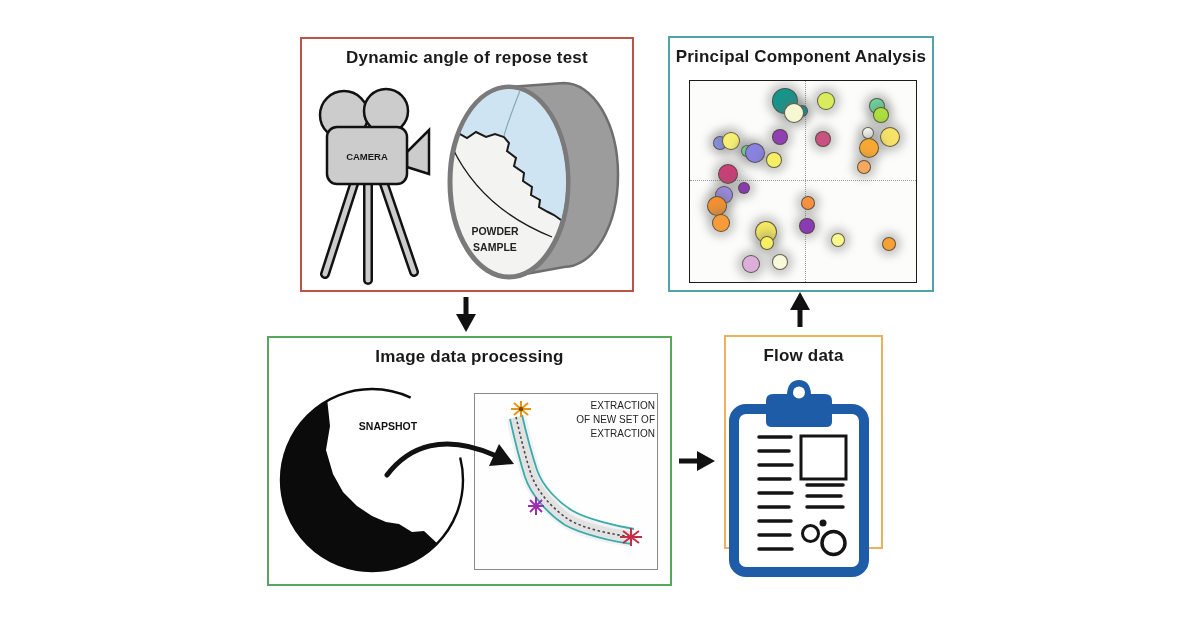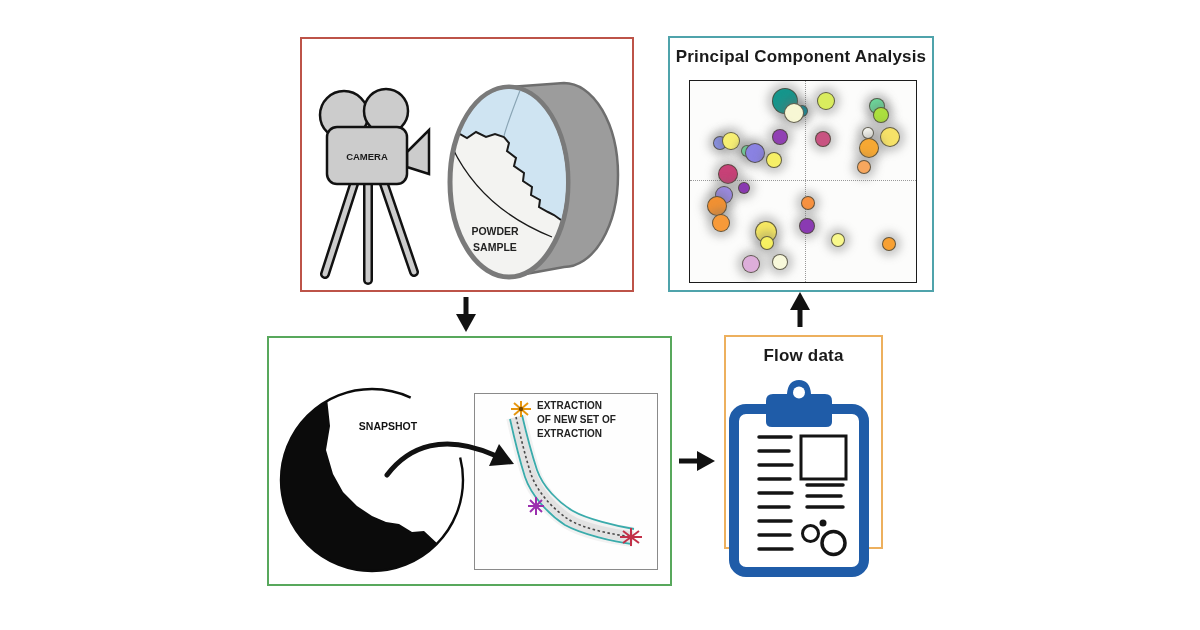--- a/index.html
+++ b/index.html
@@ -21,30 +21,31 @@
   .quad-v{position:absolute;top:0;bottom:0;left:50.9%;width:0;border-left:1px dotted #999;}
   .quad-h{position:absolute;left:0;right:0;top:49.3%;height:0;border-top:1px dotted #999;}
   .bubble{position:absolute;border-radius:50%;transform:translate(-50%,-50%);
     border:1.2px solid rgba(74,70,56,.85);
     box-shadow:0 0 9px 5px rgba(108,108,108,.36);}
 
   
   #snapshot-svg{position:absolute;left:0;top:0;}
   #extract-panel{position:absolute;left:205px;top:55px;width:184px;height:177px;
     box-sizing:border-box;border:1.5px solid #8a8a8a;background:#fefefe;}
-  #extract-text{position:absolute;left:62px;top:5px;width:118px;text-align:left;
-    font-size:10px;font-weight:bold;line-height:14px;color:#222;}
+  #extract-text{position:absolute;left:62px;top:5px;width:118px;text-align:right;
+    font-size:10px;font-weight:normal;line-height:14px;color:#222;}
   .arrow-svg{position:absolute;}
 </style>
 </head>
 <body>
 
 <div id="figure">
 
   <div class="box" id="repose-box">
+    <div class="box-title">Dynamic angle of repose test</div>
     <svg width="330" height="251" viewBox="0 0 330 251" style="position:absolute;left:0;top:0;">
 
       <g>
         <path d="M207,48 L262,44 A54,92 0 0 1 316,136 A54,92 0 0 1 262,228 L207,238 Z" style="fill:var(--c-drum_gray)" stroke="#6e6e6e" stroke-width="2.5"></path>
         <ellipse cx="207" cy="143" rx="59" ry="95" style="fill:var(--c-drum_face)" stroke="#7a7a7a" stroke-width="5"></ellipse>
         <clipPath id="drumface">
             <ellipse cx="207" cy="143" rx="57" ry="93"></ellipse>
           </clipPath>
         <g clip-path="url(#drumface)">
           <path d="M148,100 L156,94 L165,99 L174,93 L184,98 L193,95 L202,98 L207,104 L205,112 L214,119 L212,127 L222,134 L221,142 L230,148 L229,156 L238,161 L237,168 L246,173 L252,176 L259,181 L272,186 L274,55 L230,28 L158,58 Z" style="fill:var(--c-drum_blue)"></path>
@@ -109,20 +110,21 @@
         <div class="bubble" style="left: 27.2%; top: 91.1%; width: 16px; height: 16px; background: rgb(221, 174, 218);"></div>
         <div class="bubble" style="left: 39.9%; top: 90.1%; width: 14px; height: 14px; background: rgb(248, 248, 218);"></div>
         <div class="bubble" style="left: 52.2%; top: 60.6%; width: 12px; height: 12px; background: rgb(247, 145, 63);"></div>
         <div class="bubble" style="left: 51.8%; top: 71.9%; width: 14px; height: 14px; background: rgb(138, 58, 178);"></div>
         <div class="bubble" style="left: 65.4%; top: 79.3%; width: 12px; height: 12px; background: rgb(248, 248, 140);"></div>
         <div class="bubble" style="left: 88.2%; top: 81.3%; width: 12px; height: 12px; background: rgb(247, 160, 51);"></div>
       </div>
   </div>
 
   <div class="box" id="imgproc-box">
+    <div class="box-title">Image data processing</div>
 
     <div id="extract-panel">
       <svg width="181" height="174" viewBox="0 0 181 174" style="position:absolute;left:0;top:0;">
 
         <path d="M41,23 C45,40 50,62 56,80 C62,98 78,115 93,125 C108,135 140,141 158,143" fill="none" stroke="#9a9a9a" stroke-width="20" opacity="0.12"></path>
         <path d="M41,23 C45,40 50,62 56,80 C62,98 78,115 93,125 C108,135 140,141 158,143" fill="none" stroke="#9a9a9a" stroke-width="11" opacity="0.18"></path>
 
         <path d="M35,25 C39,43 44,64 50,83 C56,101 73,120 90,131 C106,140 139,148 157,150" fill="none" style="stroke:var(--c-curve_teal)" stroke-width="1.8"></path>
         <path d="M47,21 C51,38 56,58 62,76 C68,93 83,108 98,117 C112,125 141,132 159,135" fill="none" style="stroke:var(--c-curve_teal)" stroke-width="1.8"></path>
 

